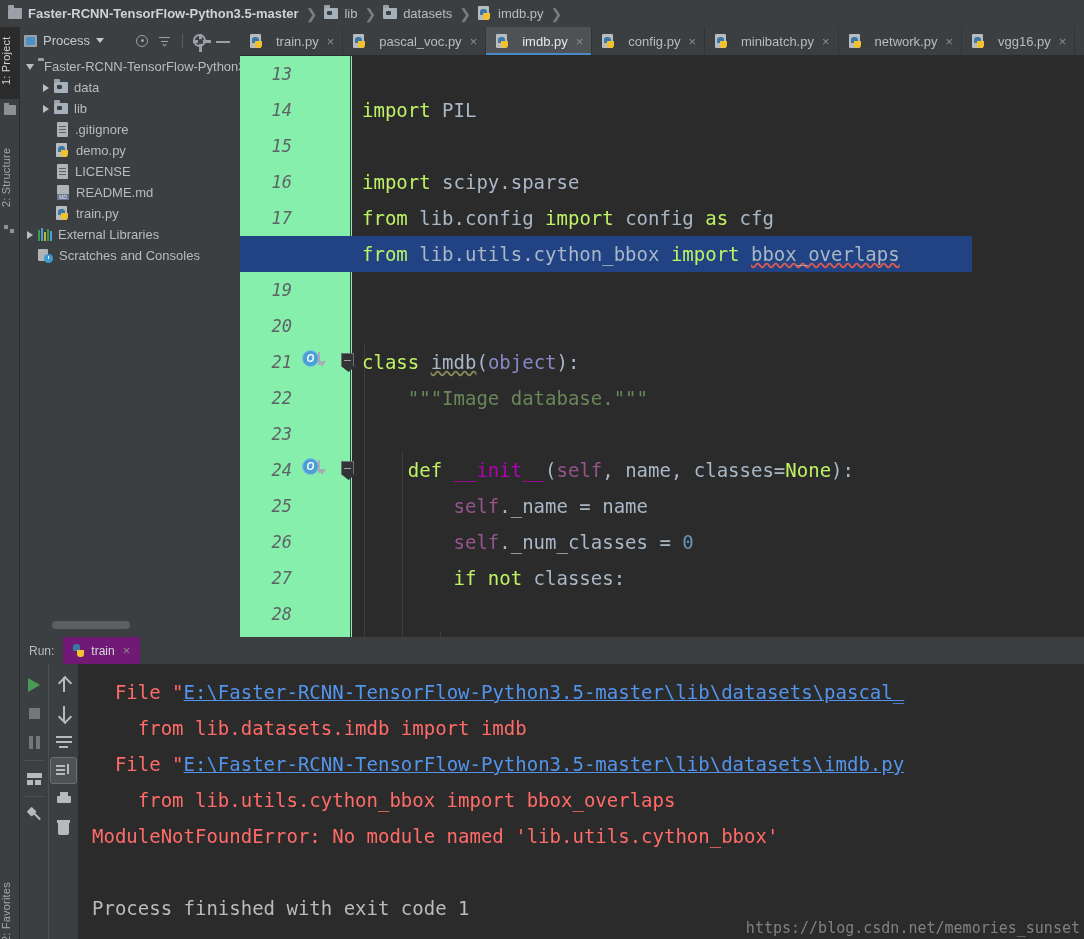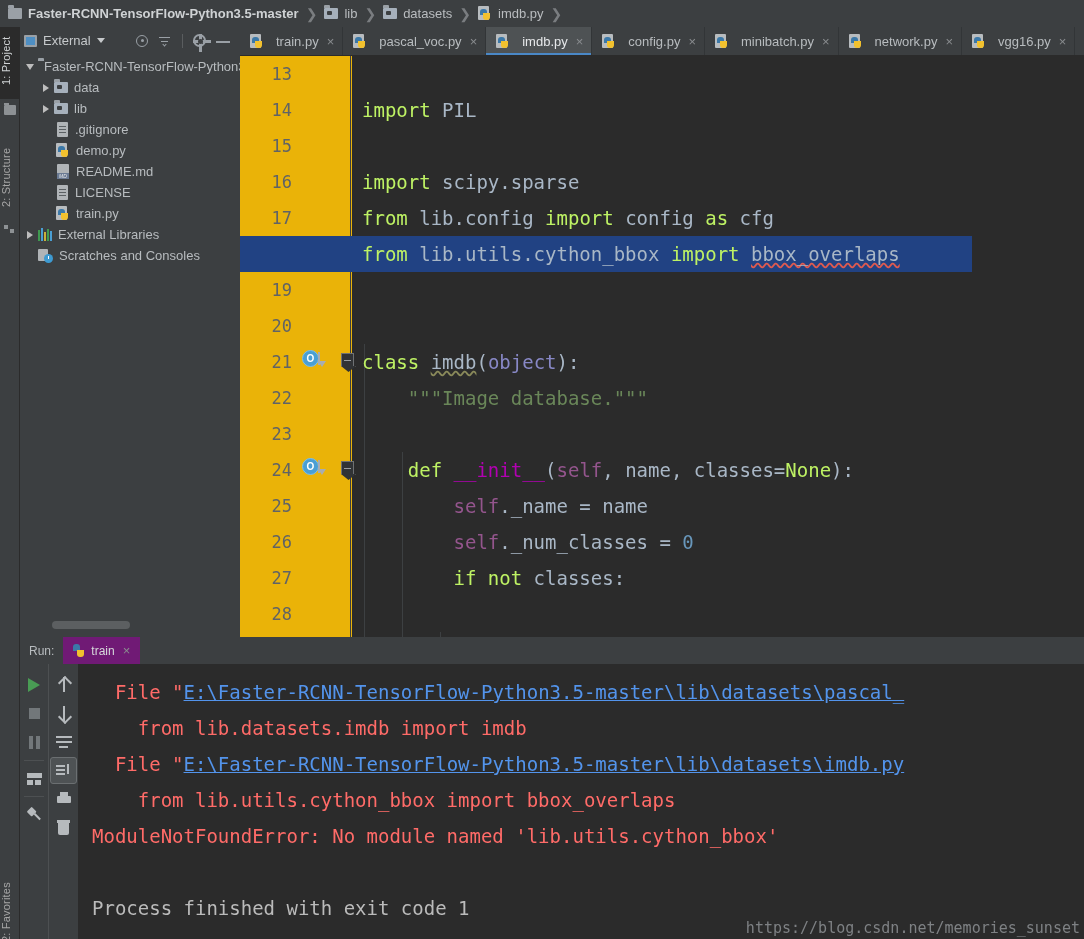--- a/index.html
+++ b/index.html
@@ -154,21 +154,22 @@
   }
   .tab-close { color:#8a8d90; font-size:13px; margin-left:2px; }
 
   
   .code-wrap {
     position:absolute; left:0; top:29px; width:844px; height:581px; background:#2b2b2b;
     overflow:hidden;
   }
   .gutter {
     position:absolute; left:0; top:0; width:112px; height:581px;
-    background:#eab308;
+    background:#86efac;
+    font-style:italic;
   }
   .gutter-line {
     position:absolute; left:0; width:112px; height:36px; display:flex; align-items:center;
   }
   .lnum {
     width:52px; text-align:right; color:#606366; font-size:17px;
     font-family:"DejaVu Sans Mono", monospace;
   }
   .vline { position:absolute; left:110px; top:0; width:1px; height:581px; background:#3d4042; }
   .runmark {
@@ -323,21 +324,21 @@
     <div class="vtab-ic" id="vic-project"></div>
     <div class="vtab" id="vtab-structure">2: Structure</div>
     <div class="vtab-ic" id="vic-structure"></div>
     <div class="vtab" id="vtab-favorites">2: Favorites</div>
 
   </div>
 
   <div class="project-panel">
     <div class="project-header">
       <span class="ph-icon"></span>
-      <span class="ph-title">External</span>
+      <span class="ph-title">Process</span>
       <span class="ph-caret"></span>
       <span class="ph-tools">
         <span class="tool-ic" id="ic-locate"></span>
         <span class="tool-ic" id="ic-collapse">
             <i class="tick"></i>
           </span>
         <span class="ph-divider"></span>
         <span class="tool-ic" id="ic-gear">
             <i class="hole"></i>
           </span>
@@ -384,35 +385,35 @@
       <div class="tree-row" style="padding-left:36px;">
         <span class="ic-py">
             <i class="pg"></i>
             <i class="snk1"></i>
             <i class="snk2"></i>
           </span>
         <span class="tree-label">demo.py</span>
       </div>
 
       <div class="tree-row" style="padding-left:36px;">
-        <span class="ic-md">
-            <i class="pg"></i>
-            <i class="tag">MD</i>
-          </span>
-        <span class="tree-label">README.md</span>
-      </div>
-
-      <div class="tree-row" style="padding-left:36px;">
         <span class="ic-file">
             <i class="pg"></i>
             <i class="ln" style="top:4px;"></i>
             <i class="ln" style="top:7px;"></i>
             <i class="ln" style="top:10px;"></i>
           </span>
         <span class="tree-label">LICENSE</span>
+      </div>
+
+      <div class="tree-row" style="padding-left:36px;">
+        <span class="ic-md">
+            <i class="pg"></i>
+            <i class="tag">MD</i>
+          </span>
+        <span class="tree-label">README.md</span>
       </div>
 
       <div class="tree-row" style="padding-left:36px;">
         <span class="ic-py">
             <i class="pg"></i>
             <i class="snk1"></i>
             <i class="snk2"></i>
           </span>
         <span class="tree-label">train.py</span>
       </div>

